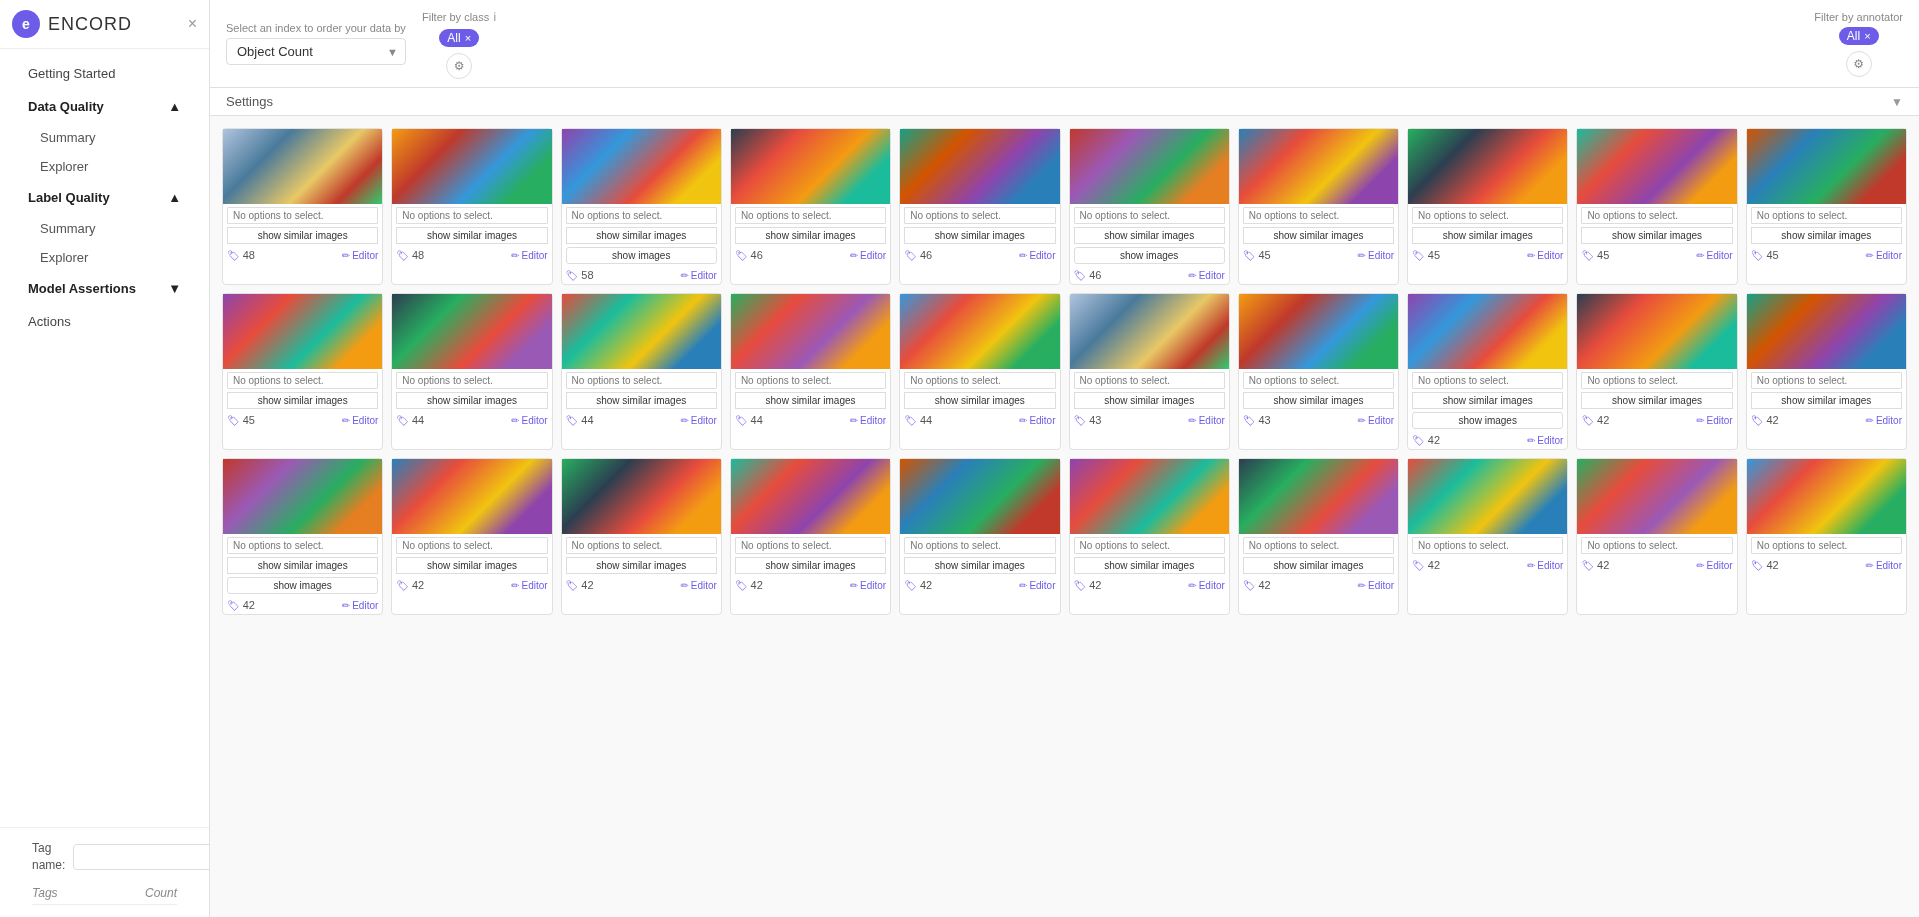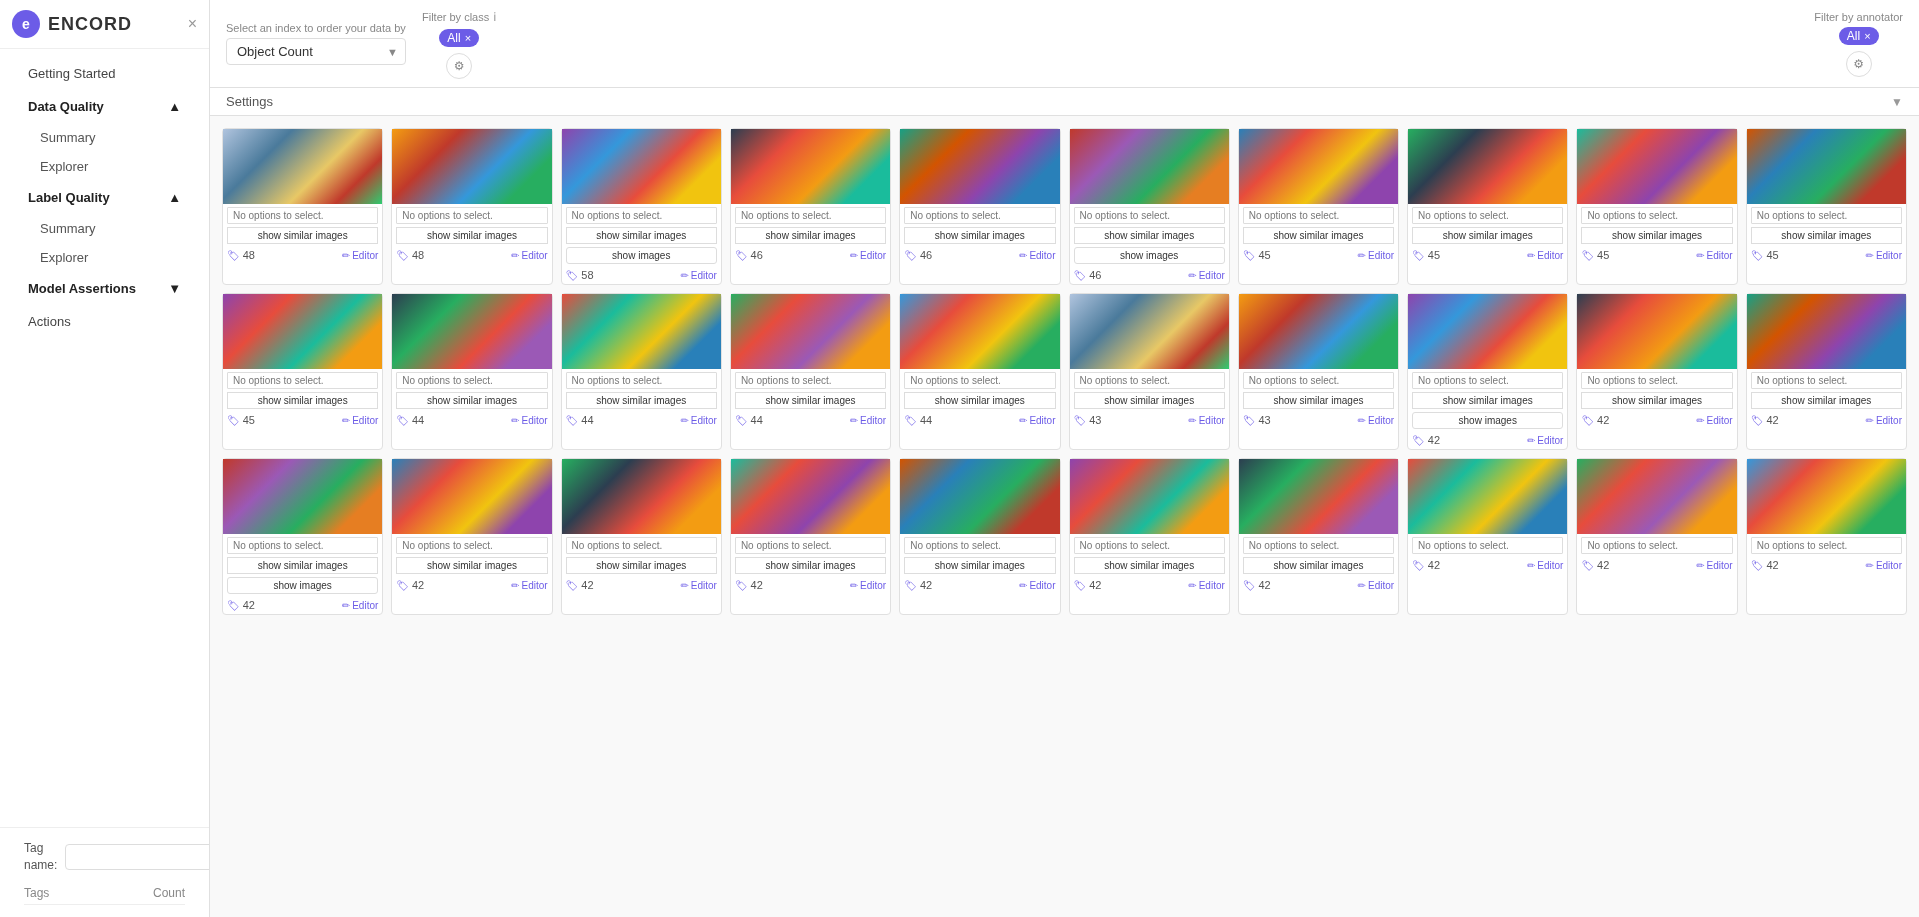--- a/index.html
+++ b/index.html
@@ -28,21 +28,21 @@
       align-items: center;
       gap: 8px;
     }
     .logo-circle {
       width: 28px; height: 28px;
       background: #6c5ce7;
       border-radius: 50%;
       display: flex; align-items: center; justify-content: center;
       color: white; font-weight: bold; font-size: 14px;
     }
-    .logo-text { font-size: 18px; font-weight: 700; color: #333; letter-spacing: 1px; }
+    .logo-text { font-size: 18px; font-weight: 400; color: #333; letter-spacing: 1px; }
     .sidebar-close { color: #999; cursor: pointer; font-size: 16px; background: none; border: none; }
 
     .sidebar-nav { padding: 8px 8px; }
     .nav-item {
       padding: 9px 20px;
       color: #444;
       cursor: pointer;
       font-size: 13px;
     }
     .nav-section-header {
@@ -56,21 +56,21 @@
       cursor: pointer;
     }
     .nav-sub-item {
       padding: 7px 32px;
       color: #555;
       cursor: pointer;
       font-size: 13px;
     }
 
     .tag-section {
-      padding: 12px 24px;
+      padding: 12px 32px;
       border-top: 1px solid #eee;
       margin-top: auto;
     }
     .tag-row {
       display: flex;
       align-items: center;
       gap: 8px;
       margin-bottom: 8px;
     }
     .tag-label { font-size: 12px; color: #555; line-height: 1.4; }
@@ -82,20 +82,21 @@
       padding: 0 6px;
       font-size: 12px;
     }
     .tag-table-header {
       display: flex;
       justify-content: space-between;
       padding: 4px 0;
       font-size: 12px;
       color: #888;
       border-bottom: 1px solid #eee;
+      font-style: italic;
     }
 
     
     .main {
       flex: 1;
       display: flex;
       flex-direction: column;
       overflow: hidden;
       background: #f9f9f9;
     }

